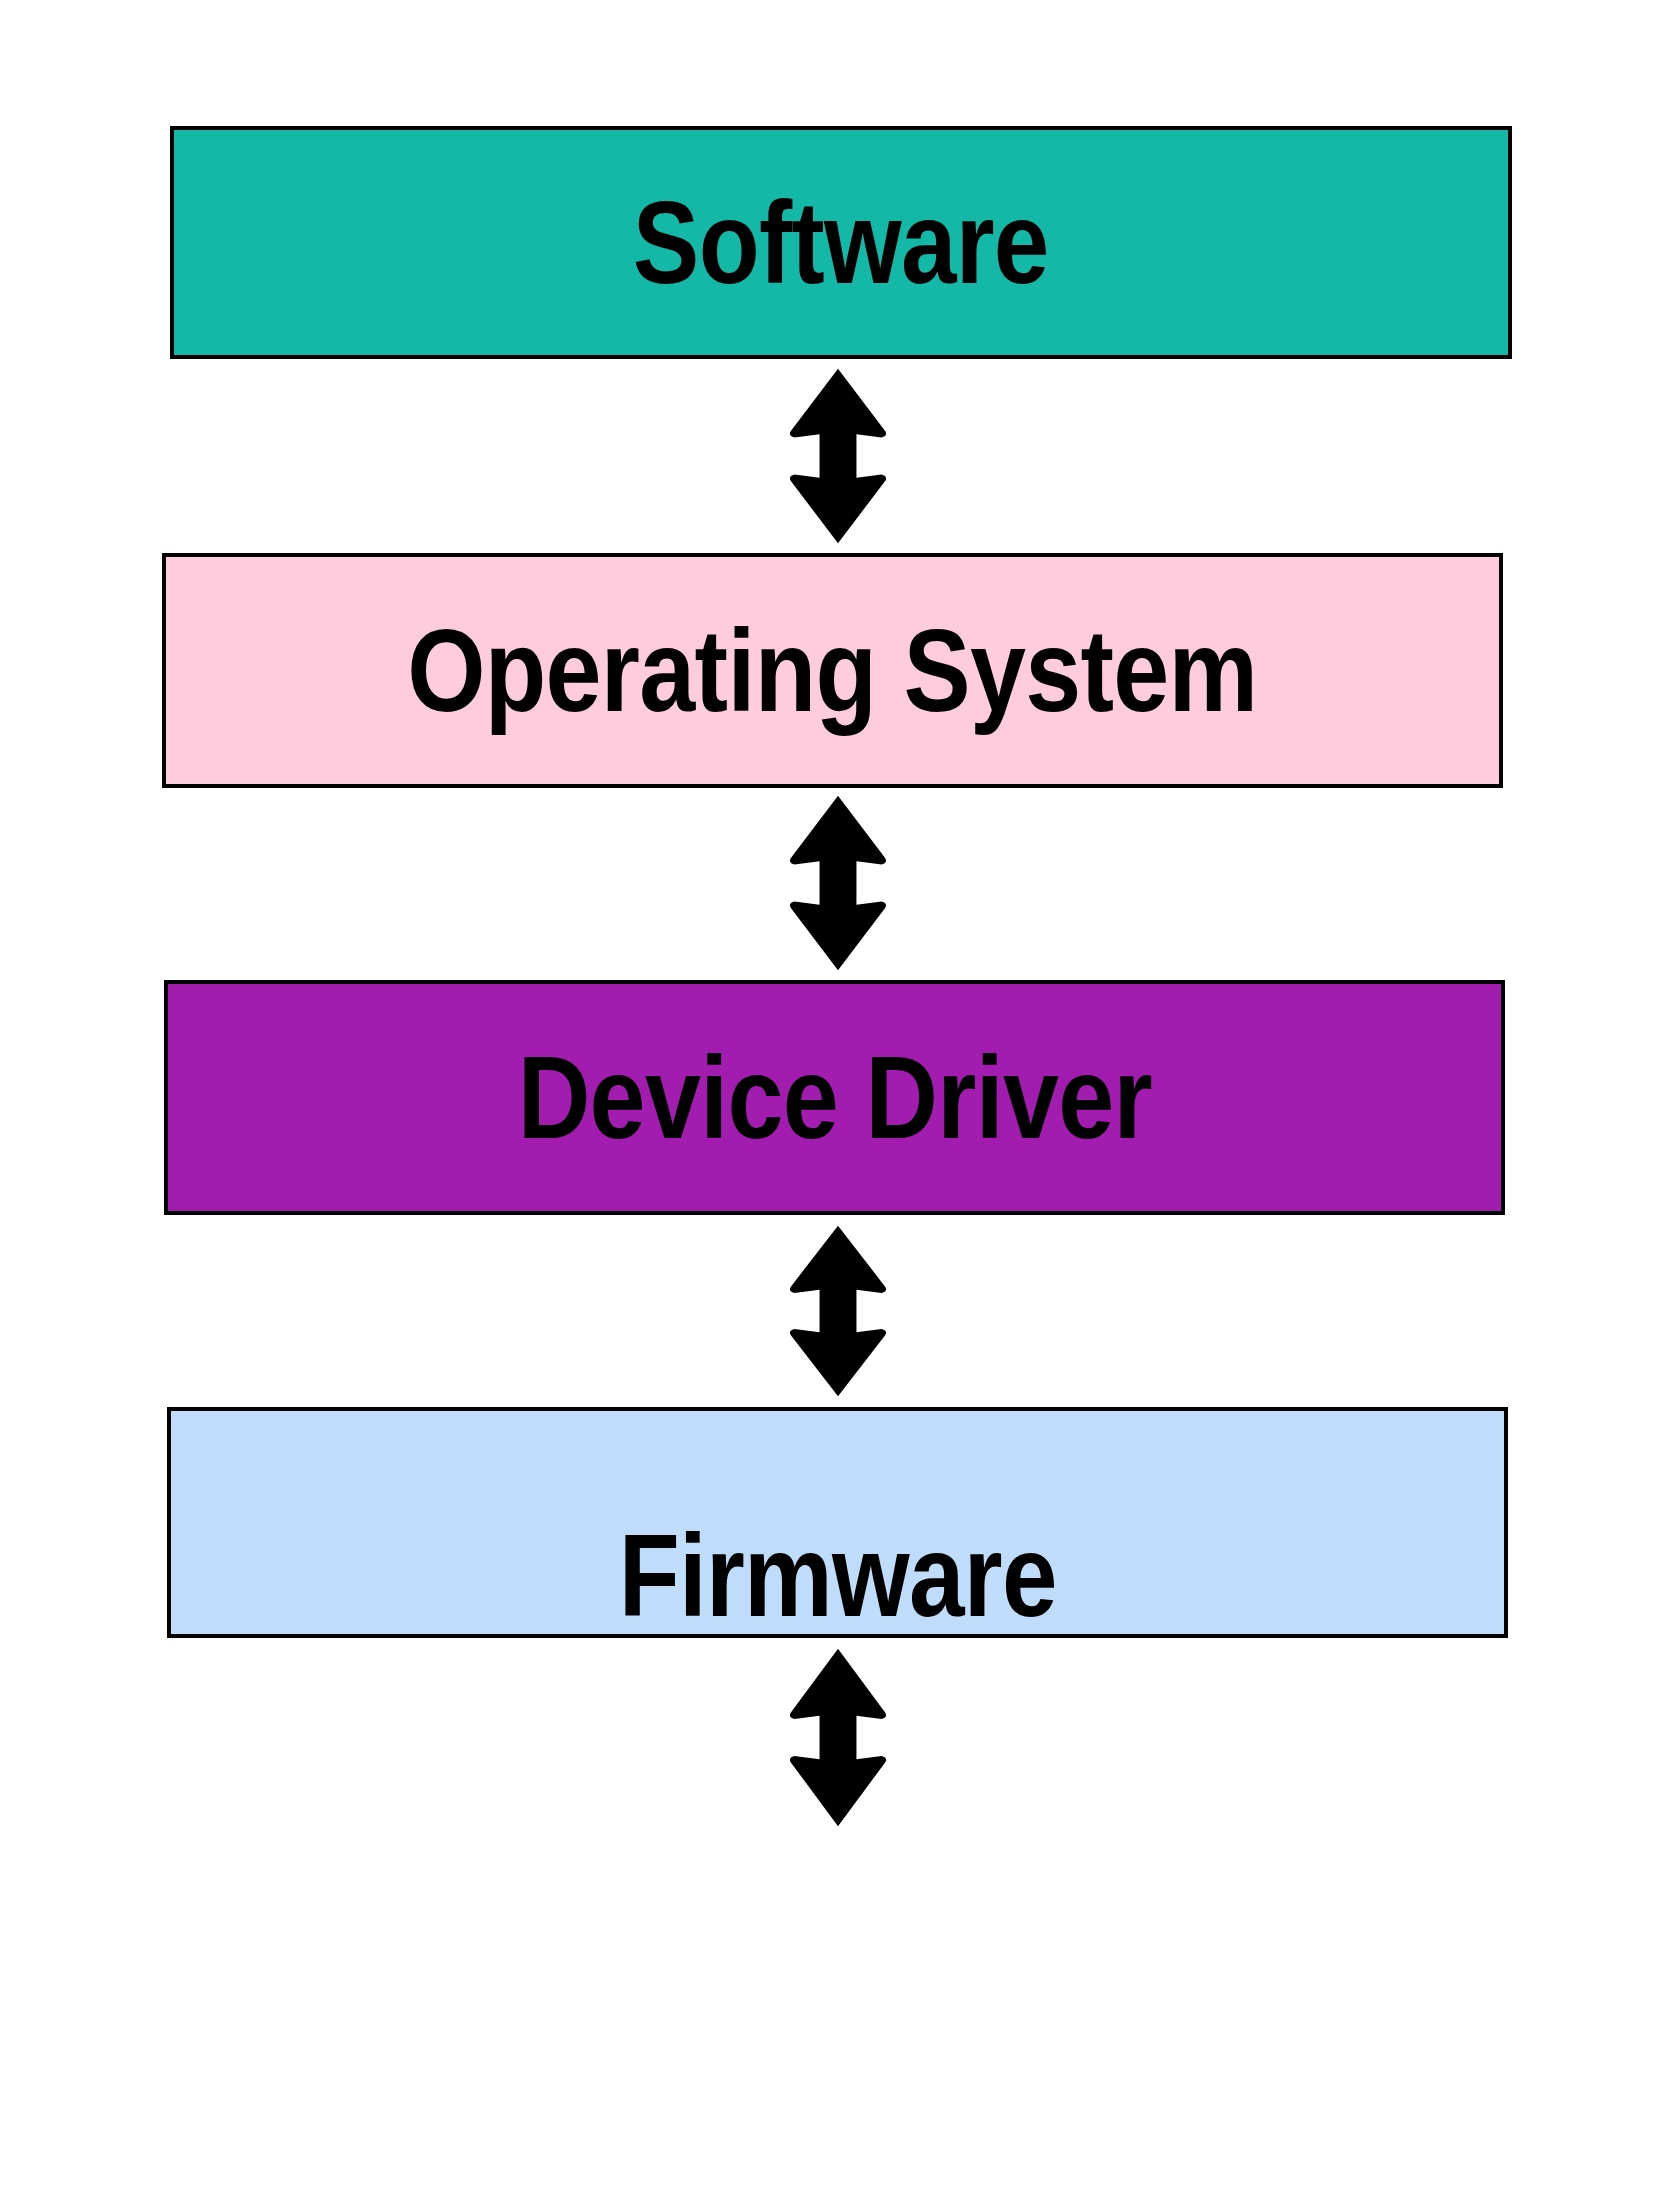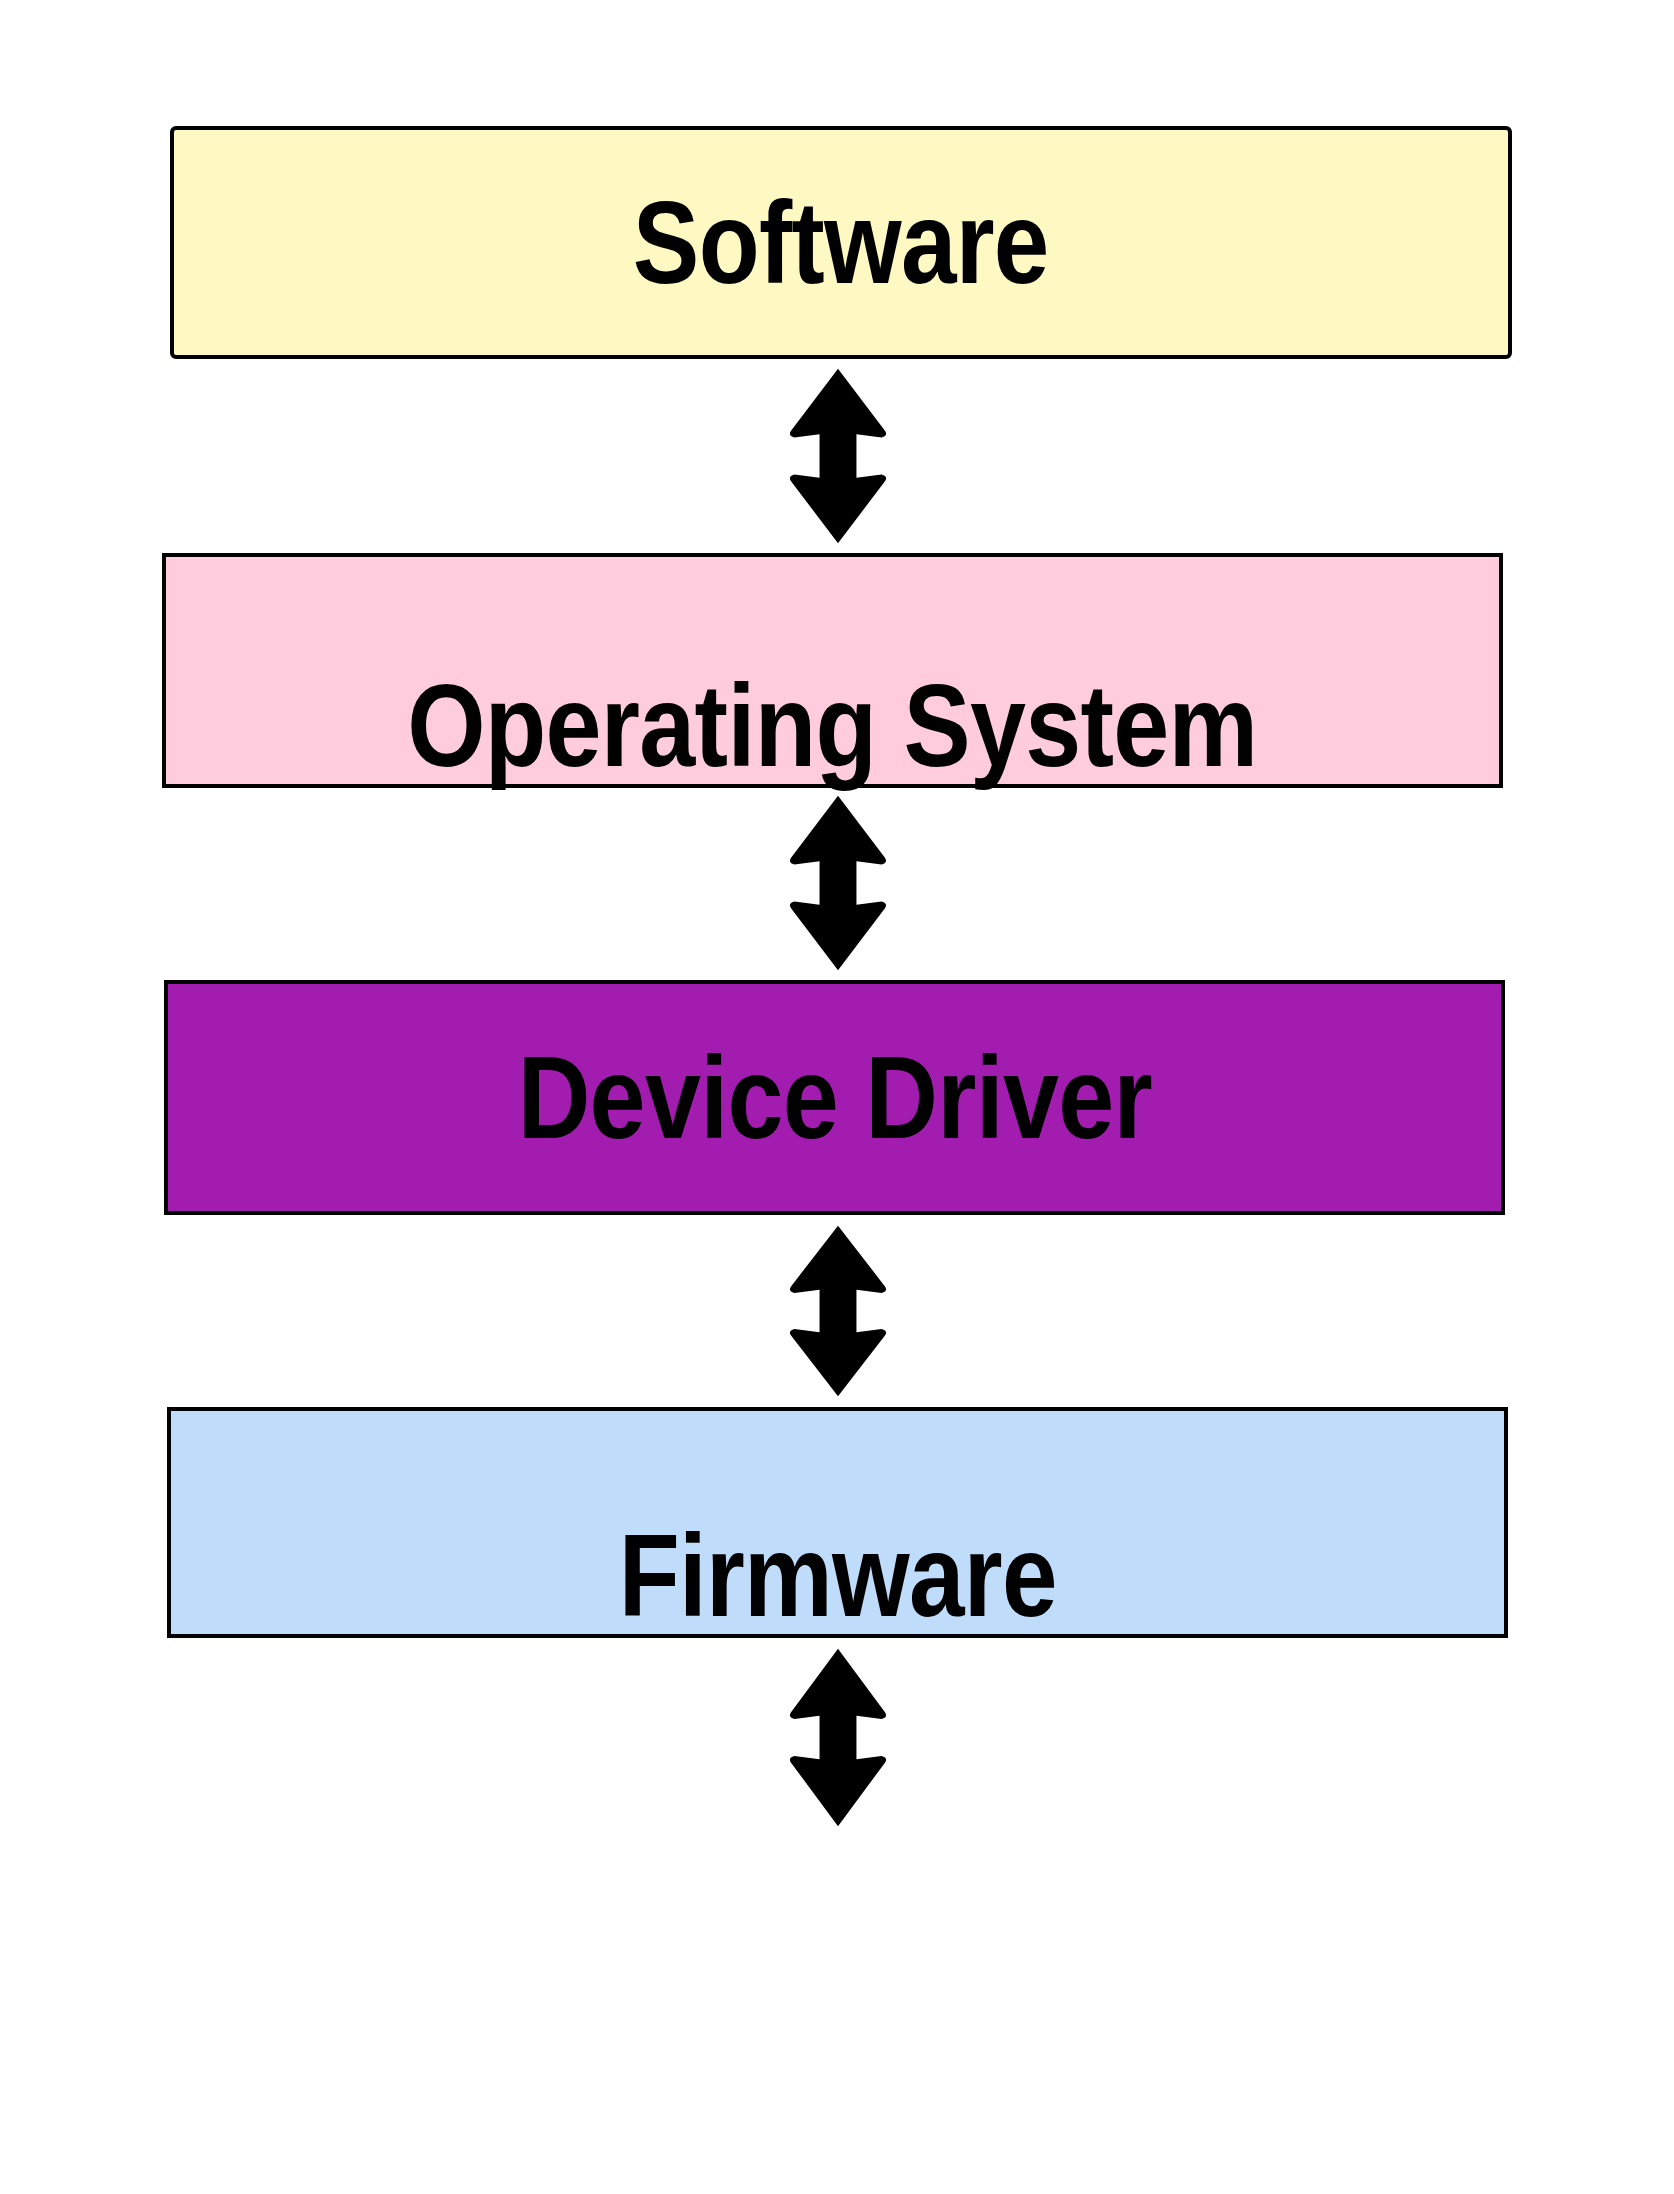--- a/index.html
+++ b/index.html
@@ -37,21 +37,21 @@
     line-height: 1;
     white-space: nowrap;
     text-align: center;
     letter-spacing: -0.8px;
     transform: scaleX(0.86);
     transform-origin: center center;
   }
 
   
   #box-software        { left: 170px;  top: 126px;  width: 1342px; height: 233px; background: #CBB0E0; }
-  #box-operating-system{ left: 162px;  top: 553px;  width: 1341px; height: 235px; background: #FFCCDD; align-items: flex-end; }
+  #box-operating-system{ left: 162px;  top: 553px;  width: 1341px; height: 235px; background: #FFCCDD; }
   #box-device-driver   { left: 164px;  top: 980px; width: 1341px; height: 235px; background: #FFAECD; }
   #box-firmware        { left: 167px;  top: 1407px; width: 1341px; height: 231px; background: #BFDDFB; align-items: flex-end; }
   #box-hardware        { left: 169px;  top: 1836px; width: 1341px; height: 234px; background: #A3CFFD; }
 
   #box-software        .layer-label { font-size: 116px; }
   #box-operating-system .layer-label { font-size: 117px; }
   #box-device-driver   .layer-label { font-size: 117px; }
   #box-firmware        .layer-label { font-size: 116px; }
   #box-hardware        .layer-label { font-size: 116px; }
 
@@ -66,21 +66,21 @@
   #arrow-software-os        { top: 367px;  height: 178px; }
   #arrow-os-driver          { top: 794px;  height: 178px; }
   #arrow-driver-firmware    { top: 1224px; height: 174px; }
   #arrow-firmware-hardware  { top: 1647px; height: 181px; }
 </style>
 </head>
 <body>
 
 <div id="canvas" style="background: rgb(255, 255, 255);">
 
-  <div class="layer-box" id="box-software" style="background: #fef9c3; border-color: rgb(0, 0, 0); border-radius: 6px;">
+  <div class="layer-box" id="box-software" style="background: #14b8a6; border-color: rgb(0, 0, 0);">
     <span class="layer-label">Software</span>
   </div>
 
   <div class="arrow-connector" id="arrow-software-os">
     <svg viewBox="0 0 124 212" preserveAspectRatio="none" aria-hidden="true">
       <path d="M62 2
                L118 76
                Q122 82 114 84
                L84 80
                L84 132

